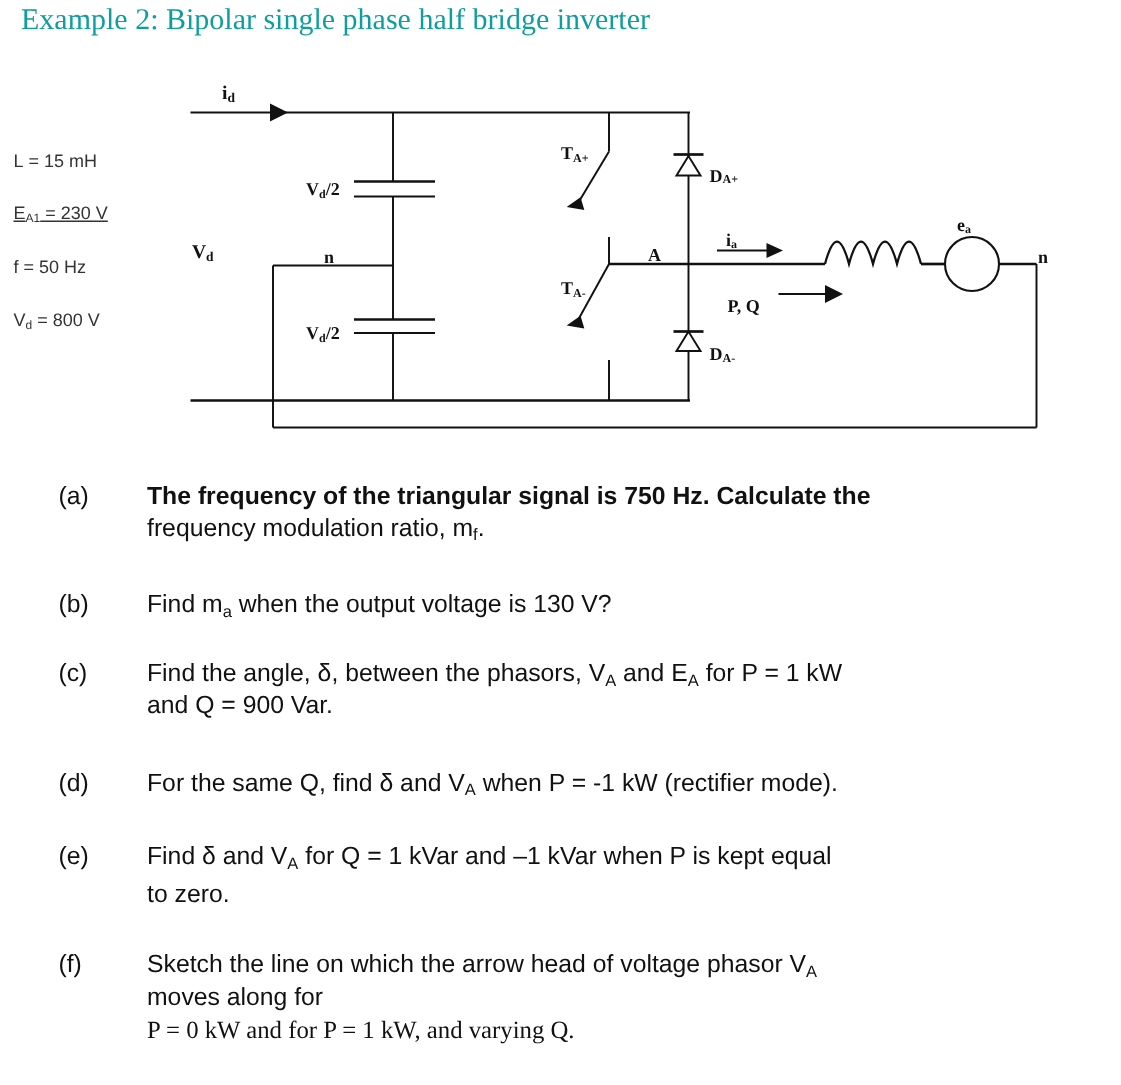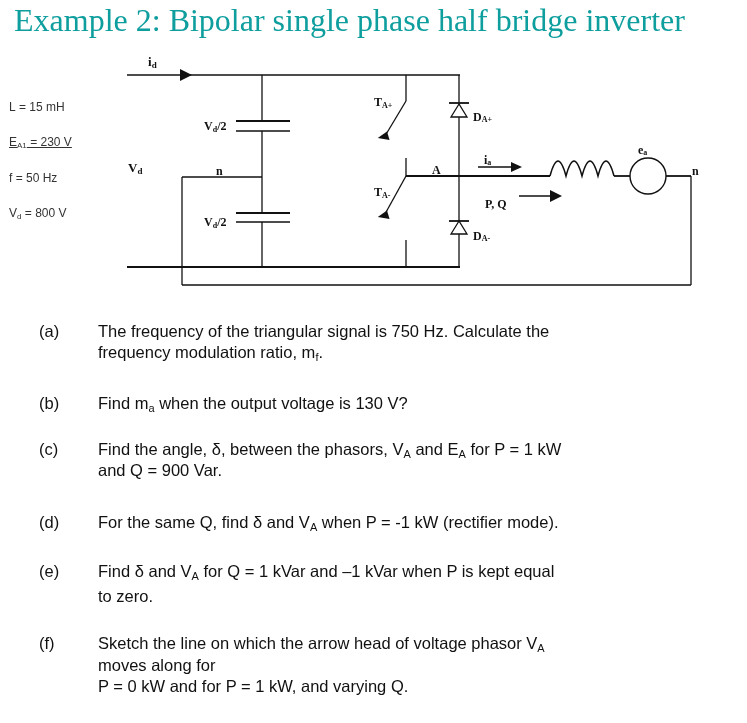--- a/index.html
+++ b/index.html
@@ -1,20 +1,20 @@
 <!DOCTYPE html>
 <html><head>
   <meta charset="utf-8">
   <style>
     html, body { margin: 0; padding: 0; background: #ffffff; }
     body { width: 747px; height: 723px; position: relative; overflow: hidden; }
     .title {
       position: absolute; left: 14px; top: 2px;
       font-family: "Liberation Serif", "DejaVu Serif", serif;
-      font-size: 32px; color: #0f9e9e; white-space: nowrap; letter-spacing: 0px;
+      font-size: 20px; color: #0f9e9e; white-space: nowrap; letter-spacing: 0px;
     }
     .params { position: absolute; left: 9px; top: 100px; font-family: "Liberation Sans", sans-serif; font-size: 12px; color: #333; }
     .param { position: absolute; left: 0; white-space: nowrap; }
     .param sub { font-size: 8px; vertical-align: -2px; }
     svg.circuit { position: absolute; left: 0; top: 0; }
     .q { position: absolute; font-family: "Liberation Sans", sans-serif; font-size: 16.5px; color: #111; line-height: 21px; }
     .q .lbl { position: absolute; left: 0; top: 0; }
     .q .txt { position: absolute; left: 59px; top: 0; white-space: nowrap; }
     .q sub { font-size: 11px; vertical-align: -3px; }
     .ckt-label { font-family: "Liberation Serif", "DejaVu Serif", serif; font-weight: bold; fill: #111; }
@@ -105,21 +105,21 @@
   <text class="ckt-label" x="473" y="240" font-size="12"><tspan>D</tspan><tspan font-size="8" dy="1">A-</tspan></text>
   <text class="ckt-label" x="432" y="174" font-size="12">A</text>
   <text class="ckt-label" x="484" y="164" font-size="12"><tspan>i</tspan><tspan font-size="8" dy="1">a</tspan></text>
   <text class="ckt-label" x="485" y="208" font-size="12">P, Q</text>
   <text class="ckt-label" x="638" y="154" font-size="12"><tspan>e</tspan><tspan font-size="8" dy="1">a</tspan></text>
   <text class="ckt-label" x="692" y="175" font-size="12">n</text>
 </svg>
 
 <div class="q" style="left:39px; top:321px;">
   <span class="lbl">(a)</span>
-  <span class="txt" style="top:0;">The frequency of the triangular signal is 750 Hz. Calculate the</span>
+  <span class="txt" style="top:0;font-weight:bold;">The frequency of the triangular signal is 750 Hz. Calculate the</span>
   <span class="txt" style="top:21px;text-align:right;"><span>frequency modulation ratio, m</span><sub>f</sub><span>.</span></span>
 </div>
 
 <div class="q" style="left:39px; top:393px;">
   <span class="lbl">(b)</span>
   <span class="txt"><span>Find m</span><sub>a</sub><span> when the output voltage is 130 V?</span></span>
 </div>
 
 <div class="q" style="left:39px; top:439px;">
   <span class="lbl">(c)</span>
@@ -135,14 +135,14 @@
 <div class="q" style="left:39px; top:561px;">
   <span class="lbl">(e)</span>
   <span class="txt"><span>Find δ and V</span><sub>A</sub><span> for Q = 1 kVar and –1 kVar when P is kept equal</span></span>
   <span class="txt" style="top:25px;">to zero.</span>
 </div>
 
 <div class="q" style="left:39px; top:633px;">
   <span class="lbl">(f)</span>
   <span class="txt"><span>Sketch the line on which the arrow head of voltage phasor V</span><sub>A</sub></span>
   <span class="txt" style="top:22px;">moves along for</span>
-  <span class="txt" style="top:43px;">P = 0 kW and for P = 1 kW, and varying Q.</span>
+  <span class="txt" style="top:43px;font-family:Liberation Serif, serif;">P = 0 kW and for P = 1 kW, and varying Q.</span>
 </div>
 
 </body></html>

